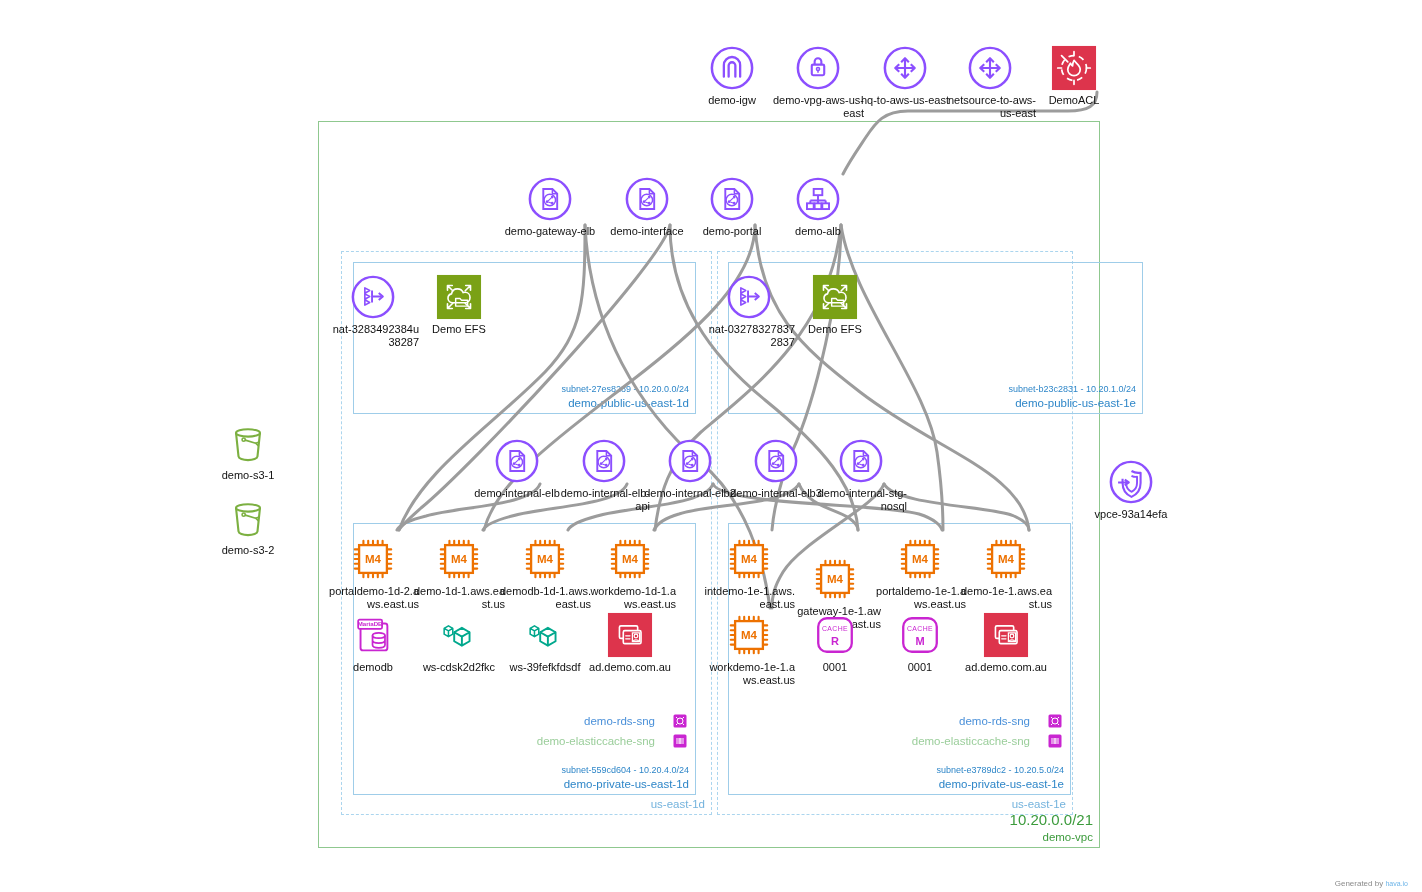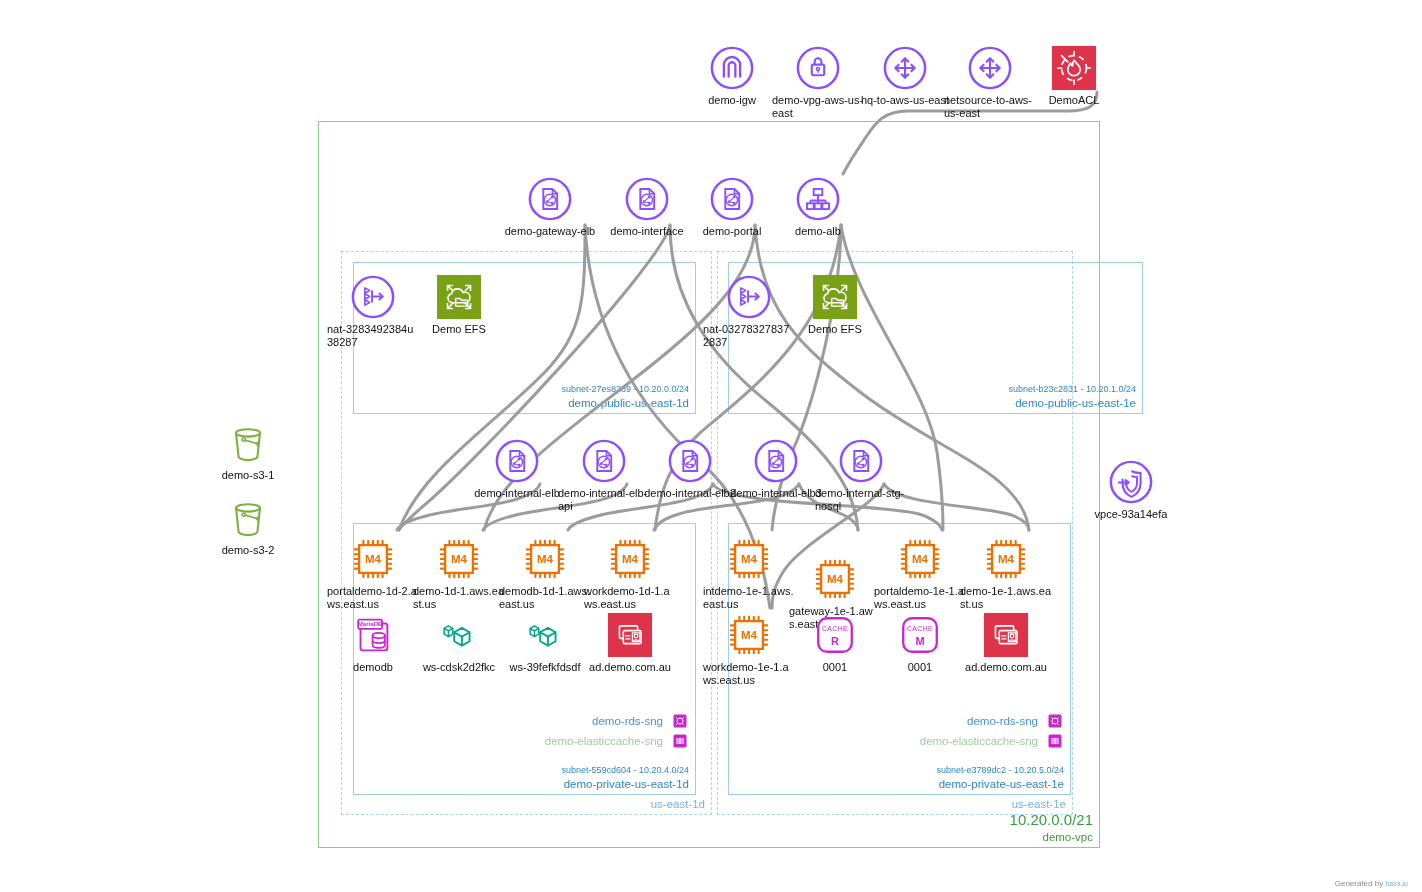--- a/index.html
+++ b/index.html
@@ -9,31 +9,31 @@
   .box{position:absolute;box-sizing:border-box;}
   .vpc{border:1px solid #8fc88f;z-index:1;}
   .az{border:1px dashed #abd5ee;z-index:1;}
   .subnet{border:1px solid #9fcde9;z-index:1;}
   .boxlbl{position:absolute;right:6px;bottom:3px;text-align:right;line-height:1.25;}
   .sub-id{font-size:9px;color:#2e86c8;}
   .sub-name{font-size:11.5px;color:#2e86c8;}
   .az-name{font-size:11.5px;color:#74b3dd;}
   .vpc-cidr{font-size:15px;color:#3c9b3c;}
   .vpc-name{font-size:11.5px;color:#3c9b3c;}
-  .sg-row{position:absolute;right:8px;display:flex;align-items:center;gap:10px;z-index:3;}
+  .sg-row{position:absolute;right:8px;display:flex;align-items:center;gap:18px;z-index:3;}
   .sg-lbl-rds{font-size:11.5px;color:#4a90d9;}
   .sg-lbl-cache{font-size:11.5px;color:#9bce9b;}
   
   .edges{position:absolute;left:0;top:0;z-index:2;pointer-events:none;}
   .edges path{fill:none;stroke:#9c9c9c;stroke-width:3;stroke-linecap:round;}
   
   .node{position:absolute;width:92px;margin-left:-23px;display:flex;flex-direction:column;
         align-items:center;z-index:3;}
   .node .ic{width:46px;height:46px;flex:0 0 auto;}
-  .node .lbl{margin-top:3px;font-size:11px;line-height:1.15;color:#111;text-align:left;
+  .node .lbl{margin-top:3px;font-size:11px;line-height:1.15;color:#111;text-align:right;
              word-break:break-all;}
   .footer{position:absolute;right:14px;bottom:4px;font-size:8px;color:#8a8a8a;}
   .footer .brand{color:#6cb4e8;font-size:7px;}
   .defs{position:absolute;width:0;height:0;overflow:hidden;}
 </style>
 </head>
 <body>
 
 <div class="stage">
 

